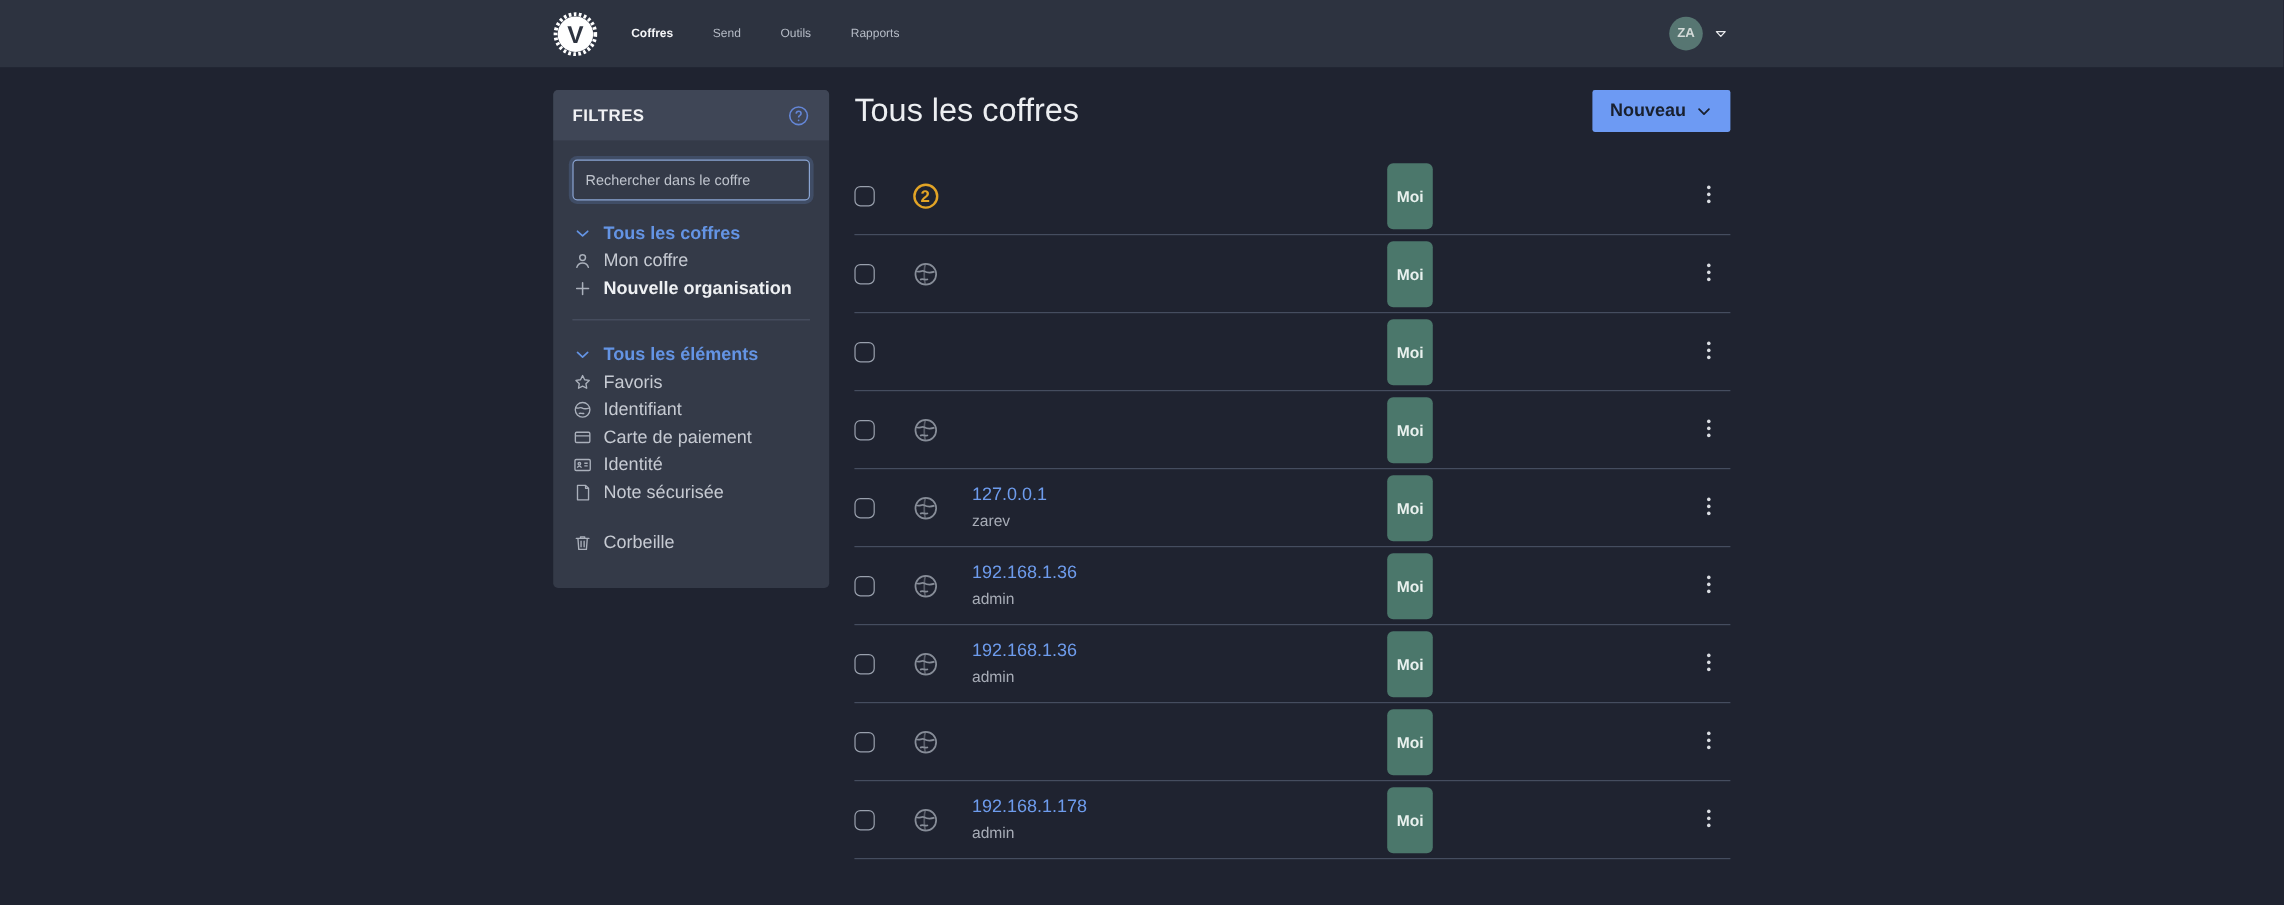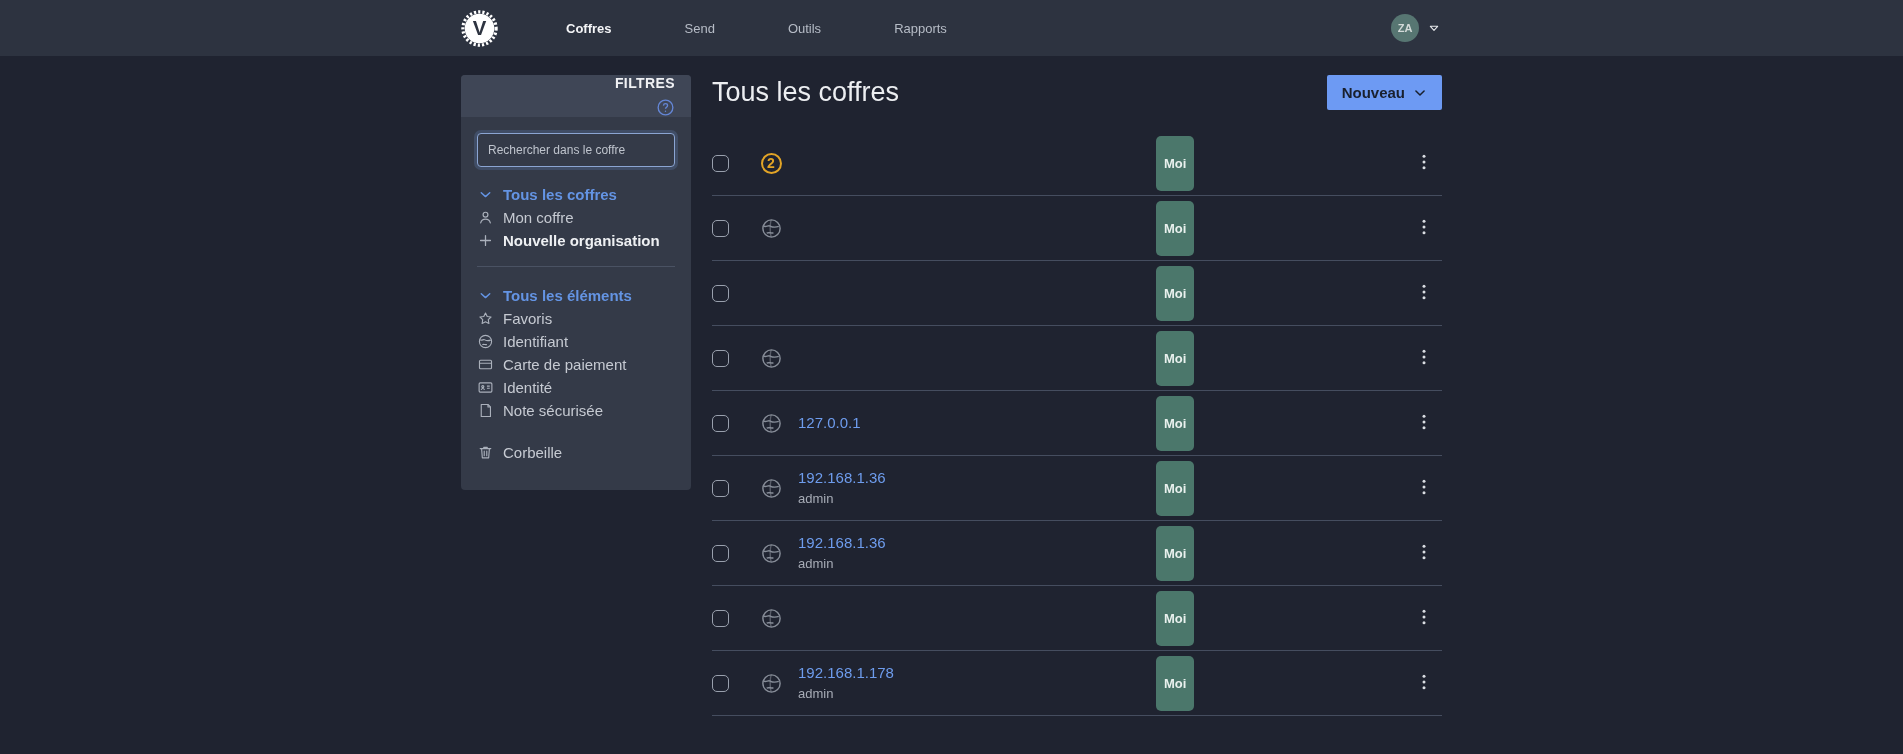--- a/index.html
+++ b/index.html
@@ -9,40 +9,40 @@
     font-family:"Liberation Sans", sans-serif;
     color:#c6cad2;
   }
   .container { width:981px; margin:0 auto; }
 
   
   .navbar { height:56px; background:#2d3340; display:flex; align-items:center; }
   .navbar-inner { width:981px; margin:0 auto; display:flex; align-items:center; }
   .brand-logo { width:37px; height:37px; margin-right:28px; display:block; cursor:pointer; }
   .nav-link {
-    color:#b6bcc6; font-size:13px; text-decoration:none; margin-right:33px; cursor:pointer;margin-left:40px;
+    color:#b6bcc6; font-size:10px; text-decoration:none; margin-right:33px; cursor:pointer;
   }
   .nav-link.active { color:#f4f5f7; font-weight:bold; }
   .nav-account { margin-left:auto; display:flex; align-items:center; gap:7px; cursor:pointer; }
   .avatar {
     width:28px; height:28px; border-radius:50%; background:#577672;
     color:#d3dad8; font-size:11px; font-weight:bold;
     display:flex; align-items:center; justify-content:center;
   }
   .caret-icon { width:16px; height:16px; color:#e7e9ec; }
 
   
   .page { display:flex; gap:21px; padding-top:19px; }
 
   
   .filters-panel { width:230px; background:#343a48; border-radius:4px; overflow:hidden;
                    align-self:flex-start; padding-bottom:26px; }
   .filters-header {
-    height:42px; background:#3f4656; display:flex; align-items:flex-end;
-    justify-content:space-between; padding:0 16px;flex-direction:column;
+    height:42px; background:#3f4656; display:flex; align-items:center;
+    justify-content:space-between; padding:0 16px;
   }
   .filters-title { color:#f0f1f4; font-size:14px; font-weight:bold; letter-spacing:.4px; }
   .help-icon { width:19px; height:19px; color:#6486d6; cursor:pointer; }
   .search-wrap { padding:16px 16px 4px 16px; }
   .search-input {
     width:100%; height:34px; background:#343a48; border:1px solid #8ba5d3; border-radius:4px;
     color:#f97316; font-size:12px; padding:0 10px; outline:none;
     box-shadow:0 0 0 3px rgba(110,145,210,.22);
     font-family:"Liberation Sans", sans-serif;
   }
@@ -85,21 +85,21 @@
     width:17px; height:17px; border:1.5px solid #99a0ad; border-radius:5px; background:transparent;
     cursor:pointer; display:inline-block;
   }
   .icon-cell { display:flex; align-items:center; justify-content:center; }
   .globe-wrap { width:23px; height:23px; color:#878d98; display:none; }
   .favicon-2 {
     width:21px; height:21px; border:2px solid #e2a426; border-radius:50%;
     color:#e2a426; font-size:14px; font-weight:bold;
     display:none; align-items:center; justify-content:center;
   }
-  .row-text { line-height:1.25; }
+  .row-text { line-height:1.25;margin-left:12px; }
   .row-name { color:#6e9ced; font-size:15px; text-decoration:none; cursor:pointer; display:inline-block; }
   .row-sub { color:#a7acb6; font-size:13px; margin-top:3px; }
   .owner-badge {
     display:inline-block; background:#4b776b; color:#e9f1ee; font-size:13px; font-weight:bold;
     padding:20px 8px; border-radius:5px;
   }
   .dots-btn { width:20px; height:22px; color:#dadde2; cursor:pointer; justify-self:center; background:none; border:none; }
   .t-header .dots-btn { color:#d6d9e0; }
   .owner-cell { }
 </style>
@@ -340,20 +340,21 @@
 
       <svg class="globe-wrap" viewBox="0 0 24 24" fill="none" stroke="currentColor" stroke-width="1.5" style="display: block;">
                   <circle cx="12" cy="12" r="9"></circle>
                   <path d="M3.6 9.3c2.6 1.8 4.8-1.1 7 .1s4.4 1.9 9 .4"></path>
                   <path d="M7 16.8c2.2-1.3 4.3.6 7-.4"></path>
                   <path d="M12 3c-1.8 2.4-1.8 15.6 0 18" opacity=".55"></path>
                 </svg>
     </span>
     <span class="row-text">
       <a class="row-name">127.0.0.1</a>
+      <div class="row-sub">zarev</div>
     </span>
     <span class="owner-cell">
       <span class="owner-badge">Moi</span>
     </span>
     <button class="dots-btn">
       <svg viewBox="0 0 24 24" fill="currentColor">
                   <circle cx="12" cy="5" r="1.8"></circle>
                   <circle cx="12" cy="12" r="1.8"></circle>
                   <circle cx="12" cy="19" r="1.8"></circle>
                 </svg>

